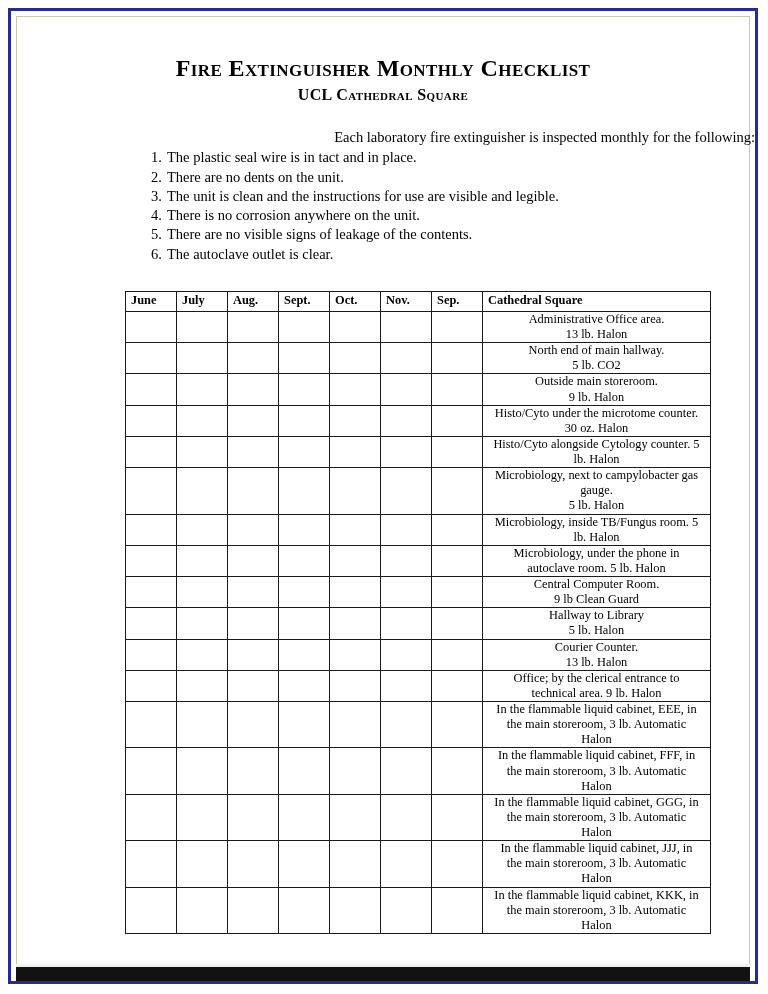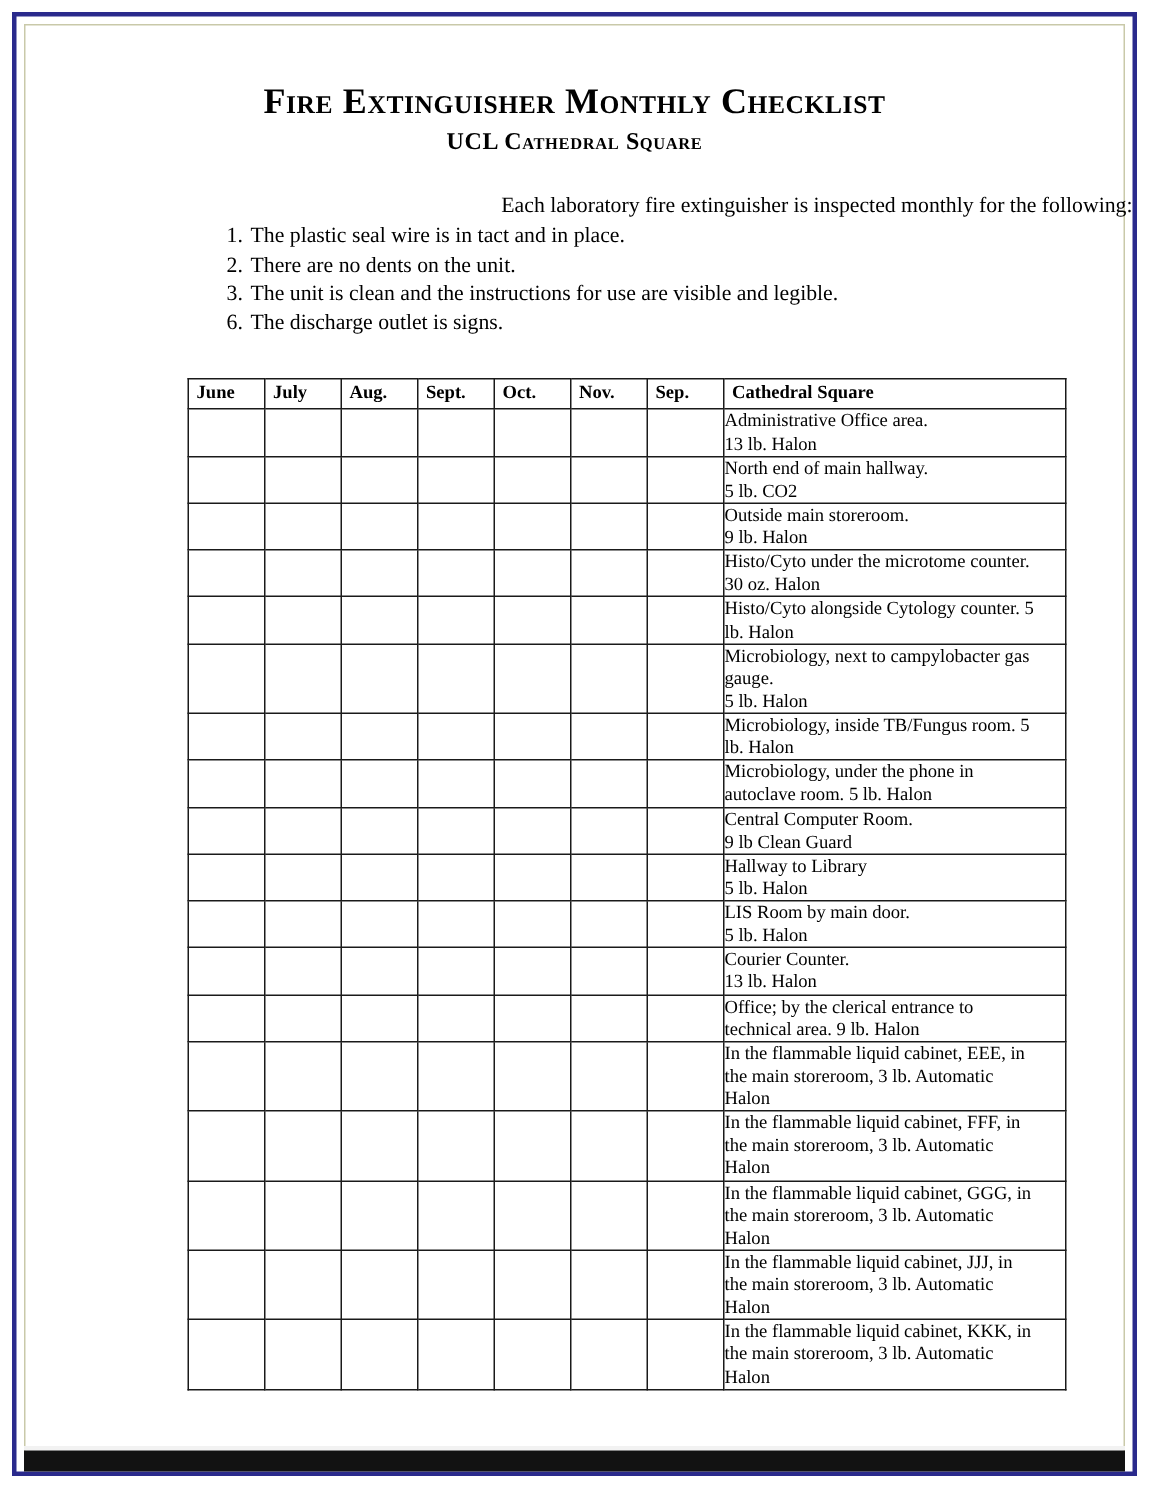--- a/index.html
+++ b/index.html
@@ -142,20 +142,21 @@
     
   }
   td.location-cell {
     padding: 1px 3px 1px 5px;
     line-height: 1.22;
     word-wrap: break-word;
   }
   td.location-cell .loc-line {
     display: block;
     white-space: pre-wrap;
+    text-align: center;
   }
   
   tr.rows-2 td { height: 28px; }
   tr.rows-3 td { height: 43px; }
 
   col.c-month { width: 51px; }
   col.c-location { width: 228px; }
 </style>
 </head>
 <body>
@@ -167,21 +168,23 @@
 
     <h1 class="doc-title" id="title-line-1">Fire Extinguisher Monthly Checklist</h1>
     <h2 class="doc-title" id="title-line-2">UCL Cathedral Square</h2>
 
     <div id="intro-block">
       <p id="intro-lead">Each laboratory fire extinguisher is inspected monthly for the following:</p>
       <ol id="criteria-list">
           <li><span class="num">1.</span><span>The plastic seal wire is in tact and in place.</span></li>
           <li><span class="num">2.</span><span>There are no dents on the unit.</span></li>
           <li><span class="num">3.</span><span>The unit is clean and the instructions for use are visible and legible.</span></li>
-          <li><span class="num">6.</span><span>The discharge outlet is signs.</span></li>
+          <li><span class="num">4.</span><span>There is no corrosion anywhere on the unit.</span></li>
+          <li><span class="num">5.</span><span>There are no visible signs of leakage of the contents.</span></li>
+          <li><span class="num">6.</span><span>The autoclave outlet is clear.</span></li>
         </ol>
     </div>
 
     <div id="checklist-wrap">
       <table id="checklist">
         <colgroup id="checklist-colgroup">
             <col class="c-month">
             <col class="c-month">
             <col class="c-month">
             <col class="c-month">
@@ -336,33 +339,20 @@
             </tr>
             <tr class="rows-2">
               <td class="month-cell"></td>
               <td class="month-cell"></td>
               <td class="month-cell"></td>
               <td class="month-cell"></td>
               <td class="month-cell"></td>
               <td class="month-cell"></td>
               <td class="month-cell"></td>
               <td class="location-cell">
-                <span class="loc-line">LIS Room by main door.</span>
-                <span class="loc-line">5 lb. Halon</span>
-              </td>
-            </tr>
-            <tr class="rows-2">
-              <td class="month-cell"></td>
-              <td class="month-cell"></td>
-              <td class="month-cell"></td>
-              <td class="month-cell"></td>
-              <td class="month-cell"></td>
-              <td class="month-cell"></td>
-              <td class="month-cell"></td>
-              <td class="location-cell">
                 <span class="loc-line">Courier Counter.</span>
                 <span class="loc-line">13 lb. Halon</span>
               </td>
             </tr>
             <tr class="rows-2">
               <td class="month-cell"></td>
               <td class="month-cell"></td>
               <td class="month-cell"></td>
               <td class="month-cell"></td>
               <td class="month-cell"></td>

